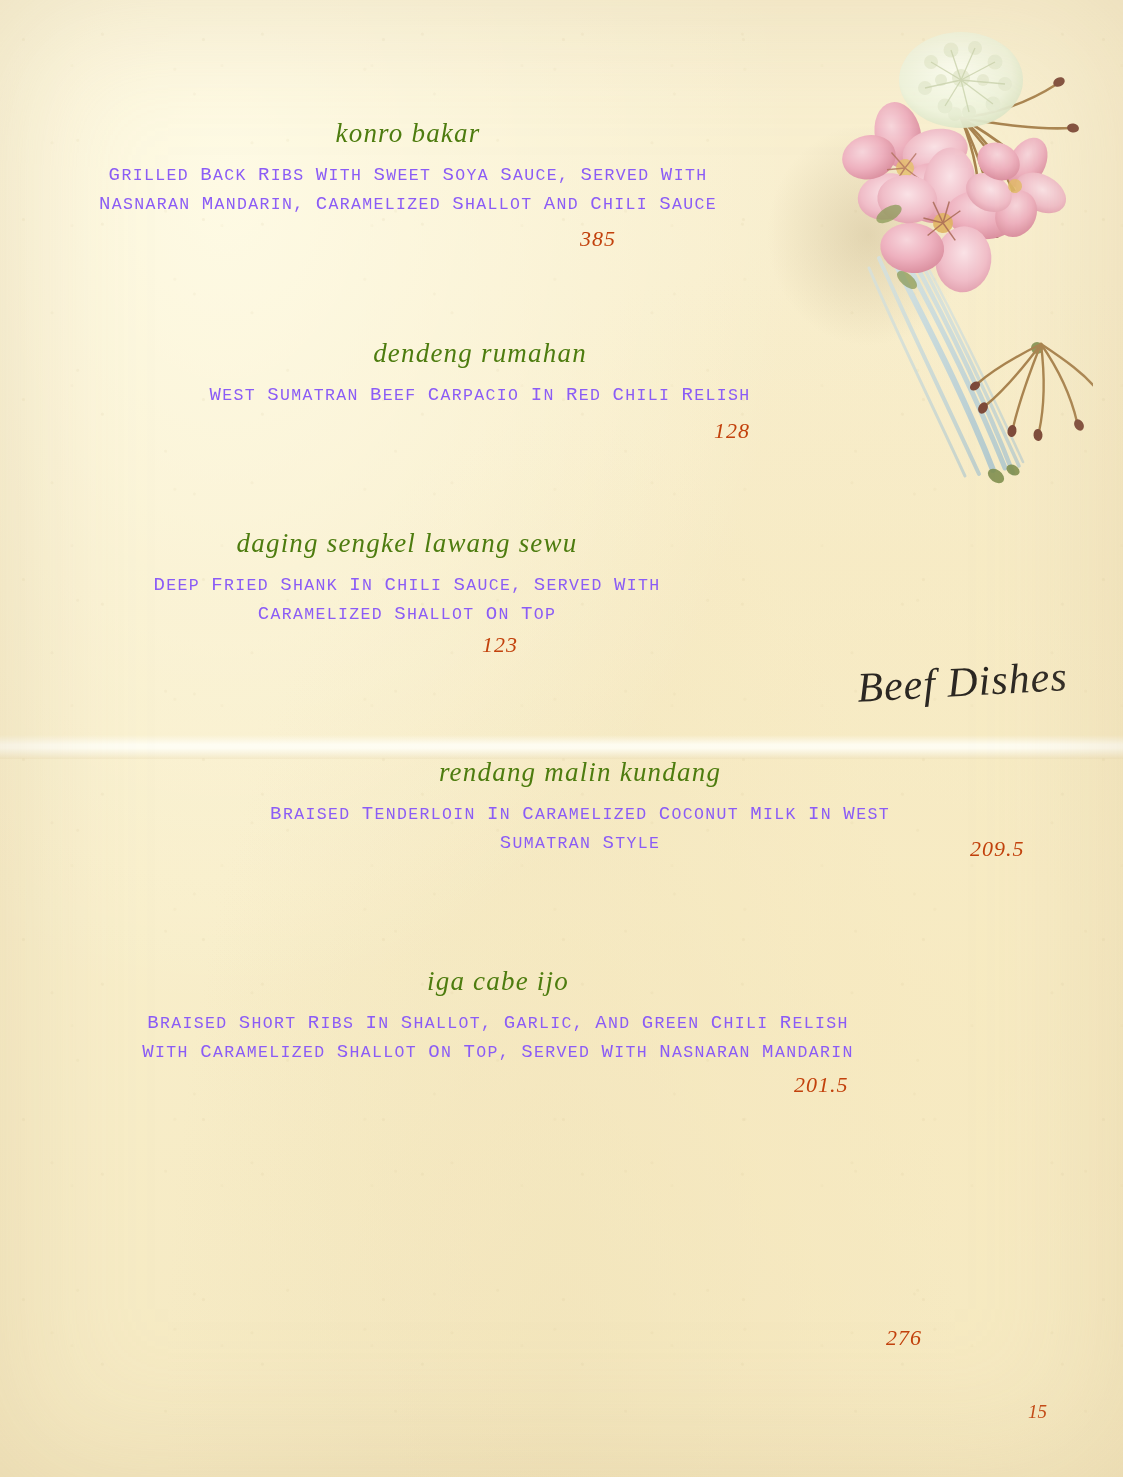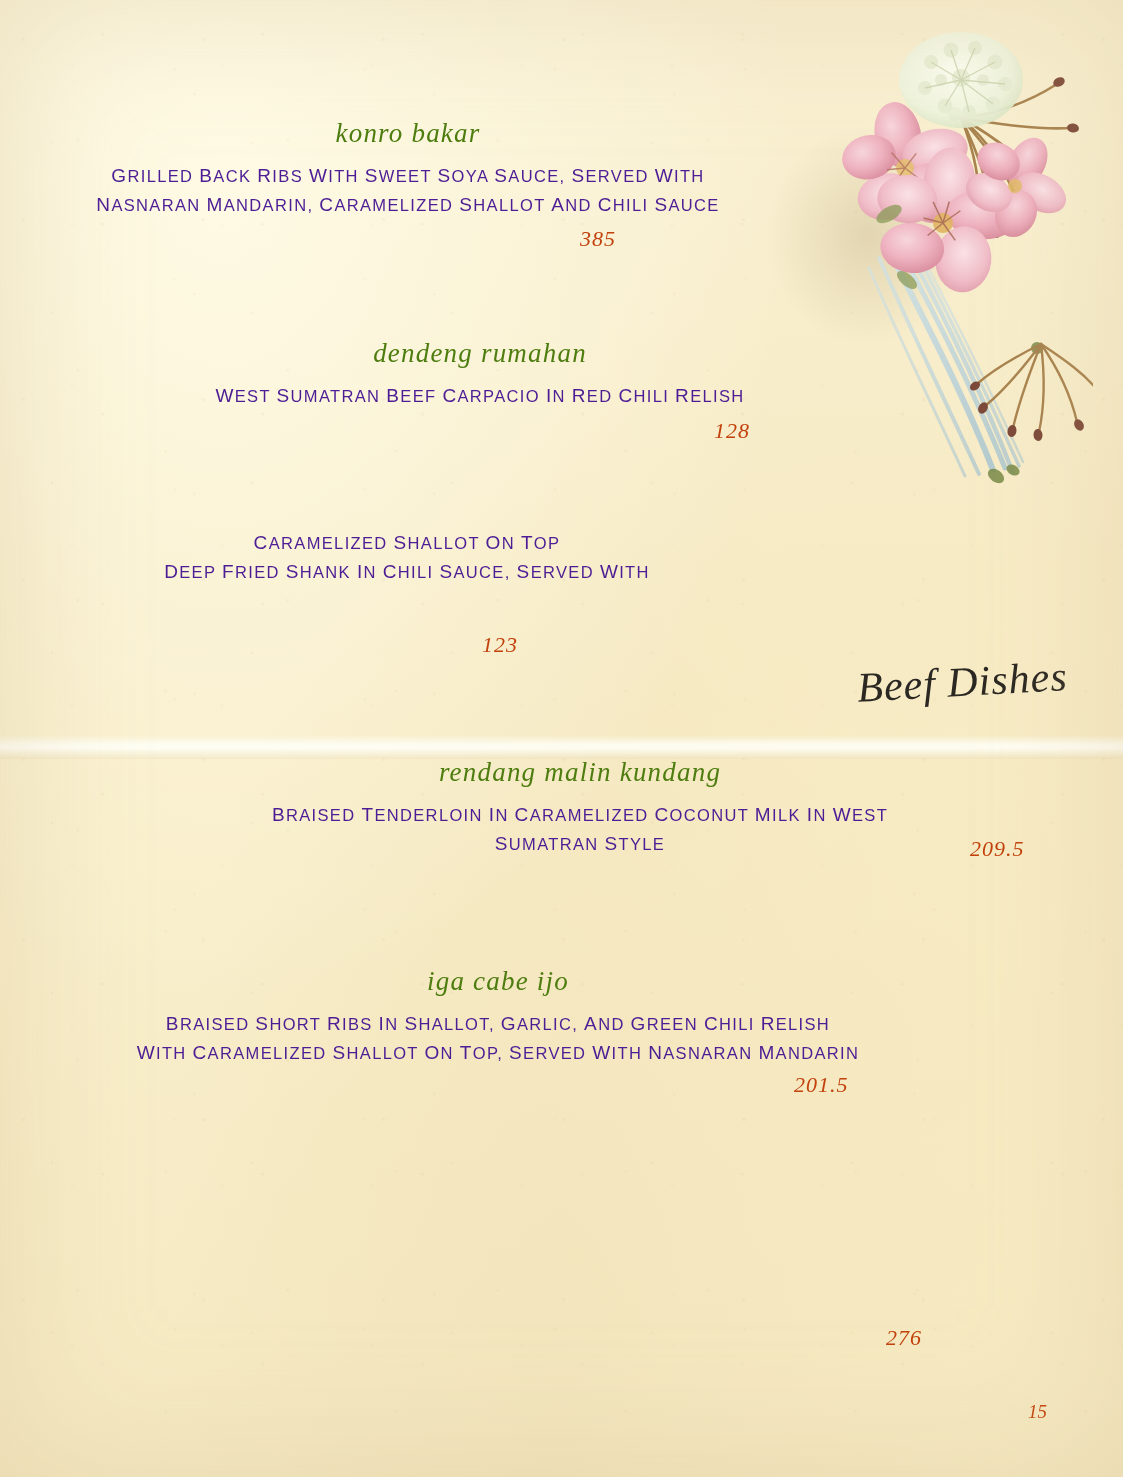--- a/index.html
+++ b/index.html
@@ -70,25 +70,25 @@
   .item .name {
     font-family: "Liberation Serif", serif;
     font-style: italic;
     font-size: 27px;
     letter-spacing: 1.2px;
     color: #4d7c0f;
     margin: 0 0 12px 0;
     white-space: nowrap;
   }
   .item .desc {
-    font-family: Liberation Sans, sans-serif;
+    font-family: Liberation Mono, monospace;
     font-size: 16.5px;
     letter-spacing: 1.35px;
     line-height: 1.55;
-    color: #4c1d95;
+    color: #8b5cf6;
     text-transform: uppercase;
     margin: 0;
   }
   .item .desc .sc {
     font-size: 19px;
     text-transform: none;
   }
   .price {
     position: absolute;
     font-family: "Liberation Serif", serif;
@@ -314,22 +314,23 @@
   </div>
   <div class="price" style="left:580px; top:226px;">385</div>
 
   <div class="item" style="left:180px; top:338px; width:600px;">
     <div class="name">dendeng rumahan</div>
     <div class="desc"><span class="sc">W</span>EST <span class="sc">S</span>UMATRAN <span class="sc">B</span>EEF <span class="sc">C</span>ARPACIO <span class="sc">I</span>N <span class="sc">R</span>ED <span class="sc">C</span>HILI <span class="sc">R</span>ELISH</div>
   </div>
   <div class="price" style="left:714px; top:418px;">128</div>
 
   <div class="item" style="left:122px; top:528px; width:570px;">
+    <div class="name">daging sengkel lawang sewu</div>
+    <div class="desc"><span class="sc">D</span>EEP <span class="sc">F</span>RIED <span class="sc">S</span>HANK <span class="sc">I</span>N <span class="sc">C</span>HILI <span class="sc">S</span>AUCE, <span class="sc">S</span>ERVED <span class="sc">W</span>ITH</div>
     <div class="desc"><span class="sc">C</span>ARAMELIZED <span class="sc">S</span>HALLOT <span class="sc">O</span>N <span class="sc">T</span>OP</div>
-    <div class="desc"><span class="sc">D</span>EEP <span class="sc">F</span>RIED <span class="sc">S</span>HANK <span class="sc">I</span>N <span class="sc">C</span>HILI <span class="sc">S</span>AUCE, <span class="sc">S</span>ERVED <span class="sc">W</span>ITH</div>
   </div>
   <div class="price" style="left:482px; top:632px;">123</div>
 
   <div class="section-title">Beef Dishes</div>
 
   <div class="item" style="left:262px; top:757px; width:636px;">
     <div class="name">rendang malin kundang</div>
     <div class="desc"><span class="sc">B</span>RAISED <span class="sc">T</span>ENDERLOIN <span class="sc">I</span>N <span class="sc">C</span>ARAMELIZED <span class="sc">C</span>OCONUT <span class="sc">M</span>ILK <span class="sc">I</span>N <span class="sc">W</span>EST</div>
     <div class="desc"><span class="sc">S</span>UMATRAN <span class="sc">S</span>TYLE</div>
   </div>

